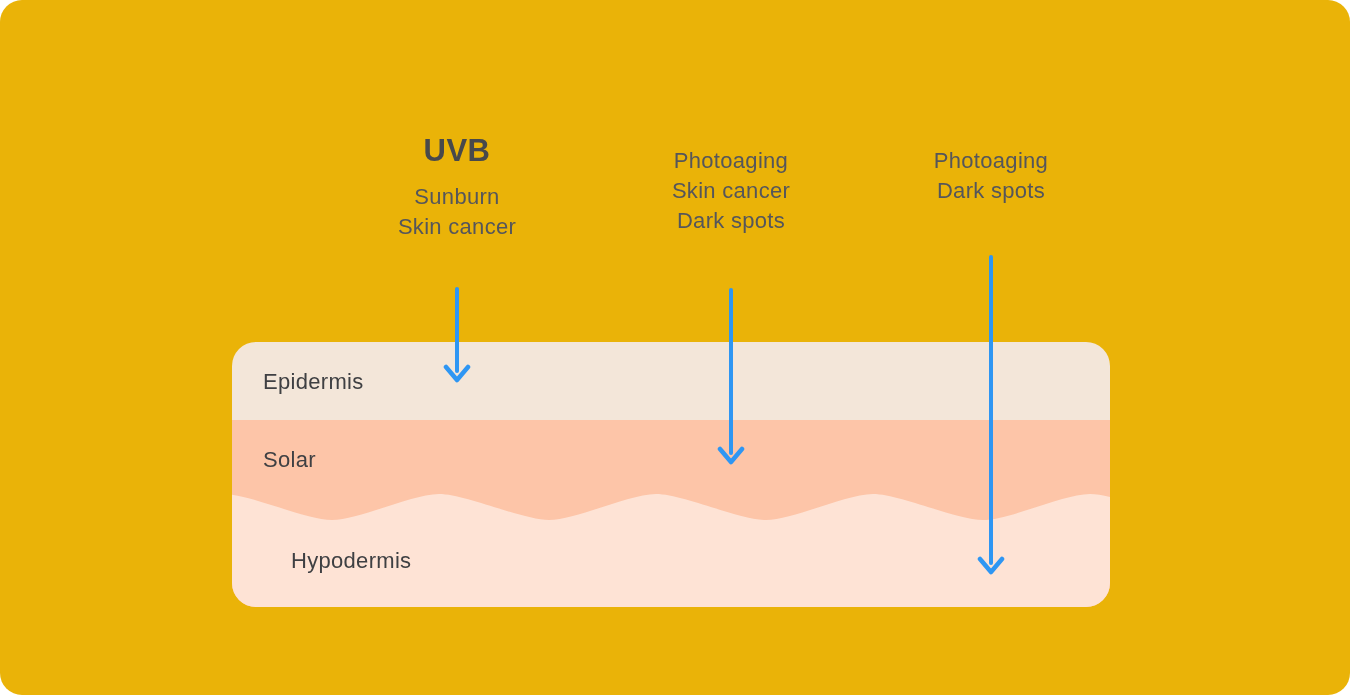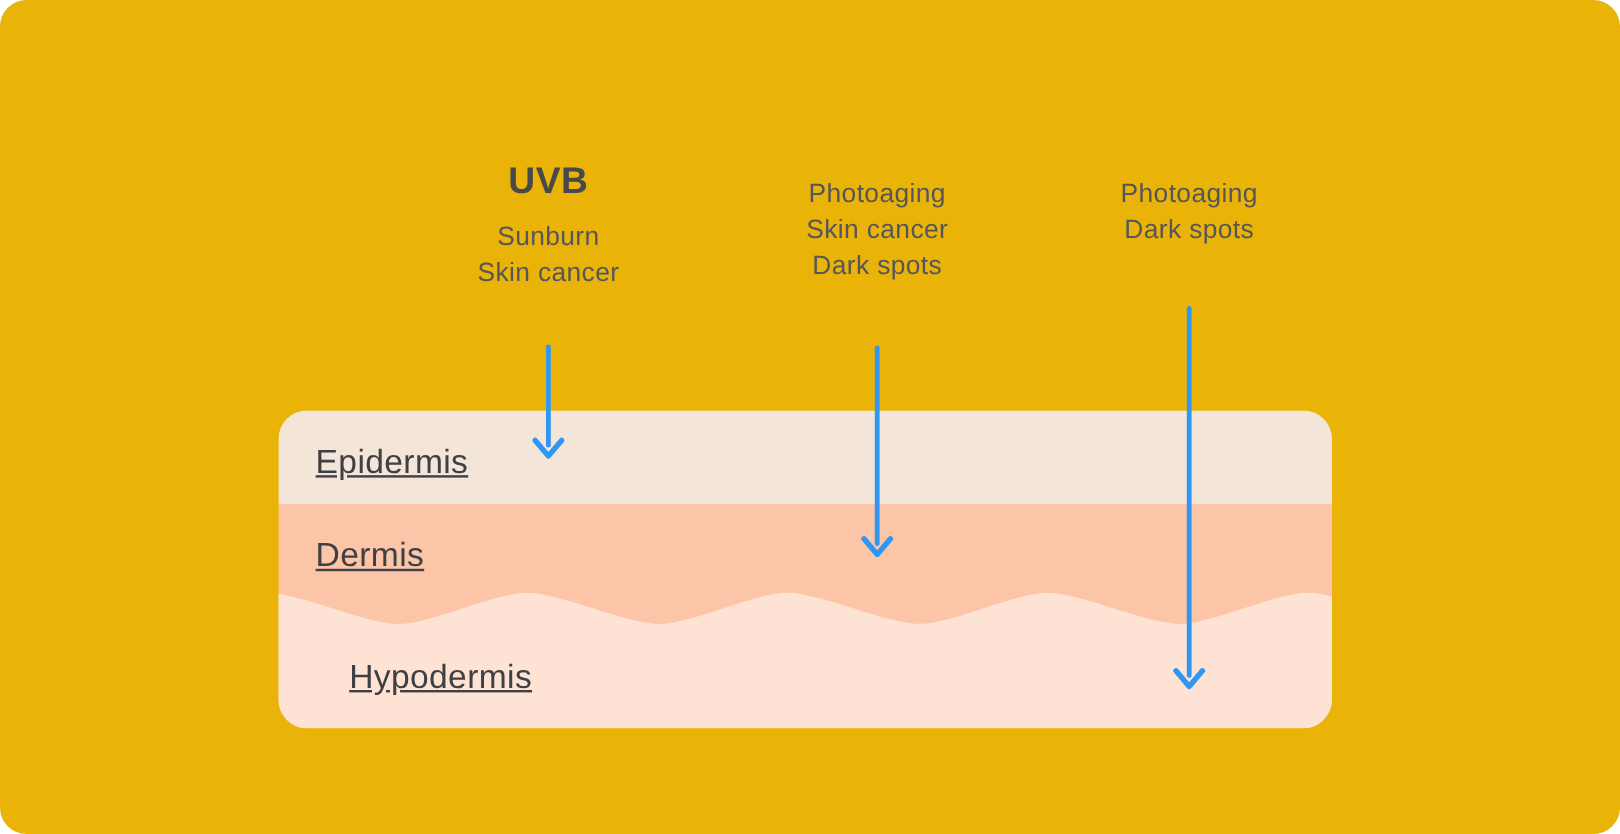--- a/index.html
+++ b/index.html
@@ -60,24 +60,23 @@
   }
   .wave-svg {
     position: absolute;
     left: 0; top: 140px;
     width: 878px; height: 125px;
     display: block;
   }
   .layer-label {
     position: absolute;
     left: 31px;
-    font-size: 28px;
+    font-size: 22px;
     letter-spacing: 0.3px;
     color: #3f4043;
-    text-decoration: underline;
   }
   .label-epidermis  { top: 27px; }
   .label-dermis     { top: 105px; }
   .label-hypodermis { top: 206px; margin-left: 28px; }
   
   .arrow-svg {
     position: absolute;
     display: block;
   }
   .arrow-uvb   { left: 442px; top: 287px; }
@@ -122,21 +121,21 @@
                C 234 12, 290 38, 317 38
                C 344 38, 397 12, 424 12
                C 451 12, 507 38, 534 38
                C 561 38, 614 12, 641 12
                C 668 12, 724 38, 751 38
                C 778 38, 831 12, 858 12
                C 885 12, 940 38, 967 38
                L 967 125 L -9 125 Z" fill="#fee3d5"></path>
     </svg>
     <span class="layer-label label-epidermis">Epidermis</span>
-    <span class="layer-label label-dermis">Dermis</span>
+    <span class="layer-label label-dermis">Solar</span>
     <span class="layer-label label-hypodermis">Hypodermis</span>
   </div>
 
   <svg class="arrow-svg arrow-uvb" width="30" height="96" viewBox="0 0 30 96">
     <line class="arrow-stroke" x1="15" y1="2" x2="15" y2="84" stroke="#2e96f3" stroke-width="4" stroke-linecap="round"></line>
     <path class="arrow-stroke" d="M 4 80 L 15 93 L 26 80" fill="none" stroke="#2e96f3" stroke-width="4.5" stroke-linecap="round" stroke-linejoin="round"></path>
   </svg>
 
   <svg class="arrow-svg arrow-uva" width="30" height="177" viewBox="0 0 30 177">
     <line class="arrow-stroke" x1="15" y1="2" x2="15" y2="165" stroke="#2e96f3" stroke-width="4" stroke-linecap="round"></line>

